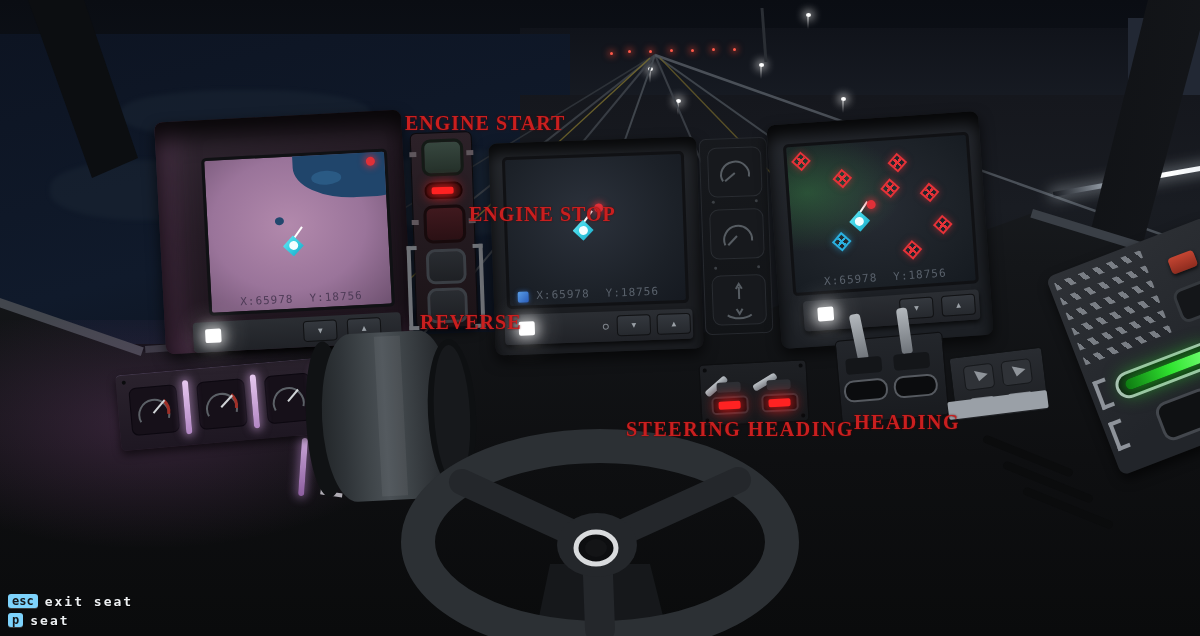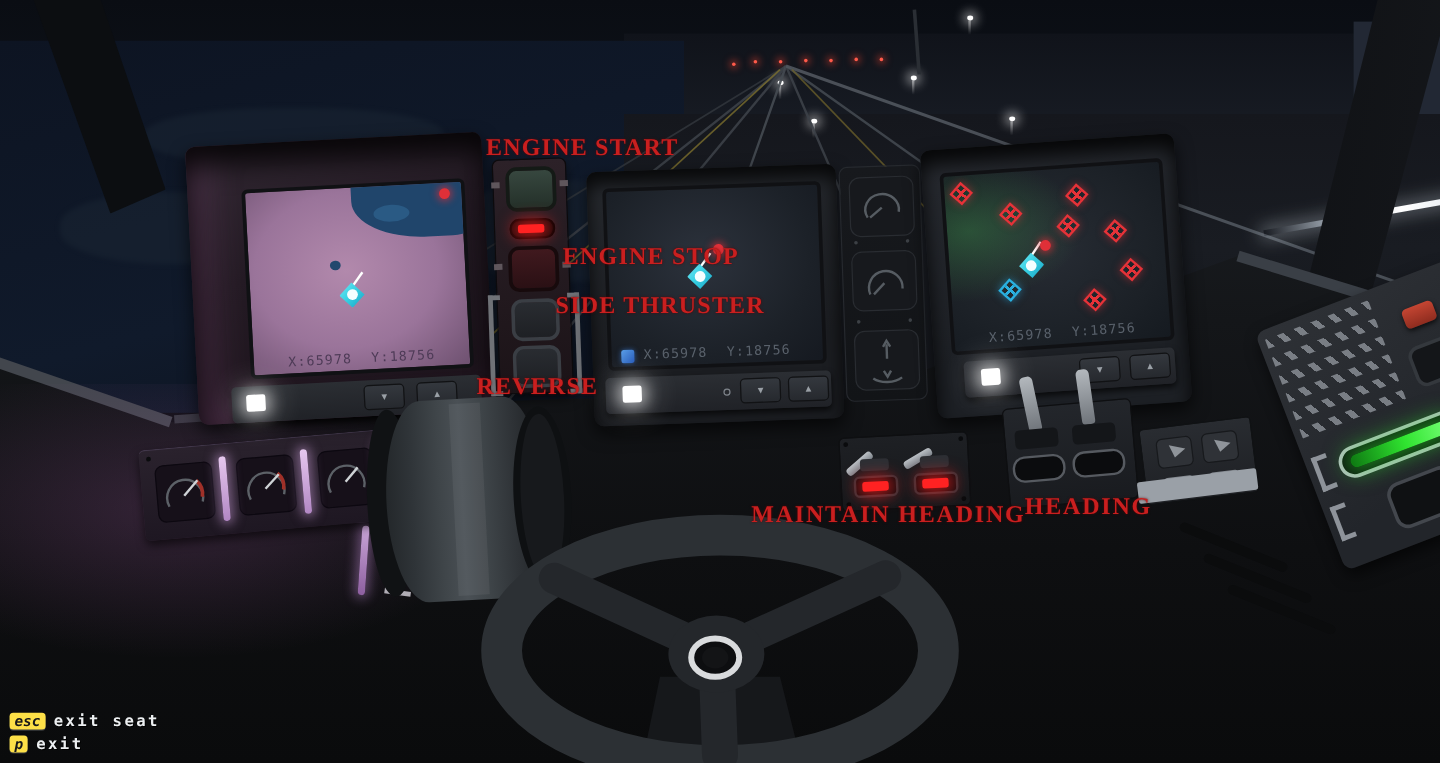--- a/index.html
+++ b/index.html
@@ -246,30 +246,30 @@
        border:3px solid #43474d;cursor:pointer;}
   .thr-mark{position:absolute;width:13px;height:30px;border:4px solid #8e939a;border-right:none;}
 
   
   .ann{position:absolute;z-index:9;font-family:"Liberation Serif",serif;font-weight:bold;
        color:var(--label-red);letter-spacing:1px;font-size:20px;white-space:nowrap;
        text-shadow:0 0 2px rgba(90,0,0,.95);pointer-events:none;}
   #ann-engine-start{left:405px;top:112px;}
   #ann-engine-stop{left:469px;top:203px;}
   #ann-side-thruster{left:463px;top:244px;}
-  #ann-reverse{left:397px;top:311px;}
+  #ann-reverse{left:420px;top:311px;}
   #ann-steering-lock{left:644px;top:339px;}
   #ann-maintain-heading{left:626px;top:418px;letter-spacing:1.5px;}
   #ann-lights{left:854px;top:411px;letter-spacing:1.5px;}
 
   
   .hud{position:absolute;left:8px;top:593px;z-index:10;font:bold 13px "DejaVu Sans Mono",monospace;color:#eceff1;}
   .hud-row{display:flex;align-items:center;gap:7px;margin-bottom:3px;height:16px;}
-  .kbd{background:#fde047;color:#17181a;border-radius:3px;padding:0 4px;line-height:14px;font-size:12px;
-       box-shadow:0 1px 0 #3a3c3e;font-style:italic;}
+  .kbd{background:#7dd3fc;color:#17181a;border-radius:3px;padding:0 4px;line-height:14px;font-size:12px;
+       box-shadow:0 1px 0 #3a3c3e;}
   .hud-action{text-shadow:1px 1px 0 #000;letter-spacing:2px;}
 </style>
 </head>
 <body>
 
 <div id="stage">
 
   <div class="scene">
     <div class="sky"></div>
     <div class="far-land"></div>
@@ -541,29 +541,28 @@
     <div class="thr-mark" style="left:6px;top:114px;"></div>
     <div class="green-slot">
       <div class="bar"></div>
     </div>
     <div class="thr-mark" style="left:6px;top:158px;"></div>
     <div class="thr-btn-b"></div>
   </div>
 
   <div class="ann" id="ann-engine-stop">ENGINE STOP</div>
   <div class="ann" id="ann-engine-start">ENGINE START</div>
-  <div class="ann" id="ann-side-thruster">SIDE THRUSTER</div>
   <div class="ann" id="ann-reverse">REVERSE</div>
-  <div class="ann" id="ann-maintain-heading">MAINTAIN HEADING</div>
+  <div class="ann" id="ann-maintain-heading">STEERING HEADING</div>
   <div class="ann" id="ann-lights">HEADING</div>
 
   <div class="hud">
     <div class="hud-row">
       <span class="kbd">esc</span>
       <span class="hud-action">exit seat</span>
     </div>
     <div class="hud-row">
       <span class="kbd">p</span>
-      <span class="hud-action">exit</span>
+      <span class="hud-action">seat</span>
     </div>
   </div>
 
 </div>
 
 </body></html>

